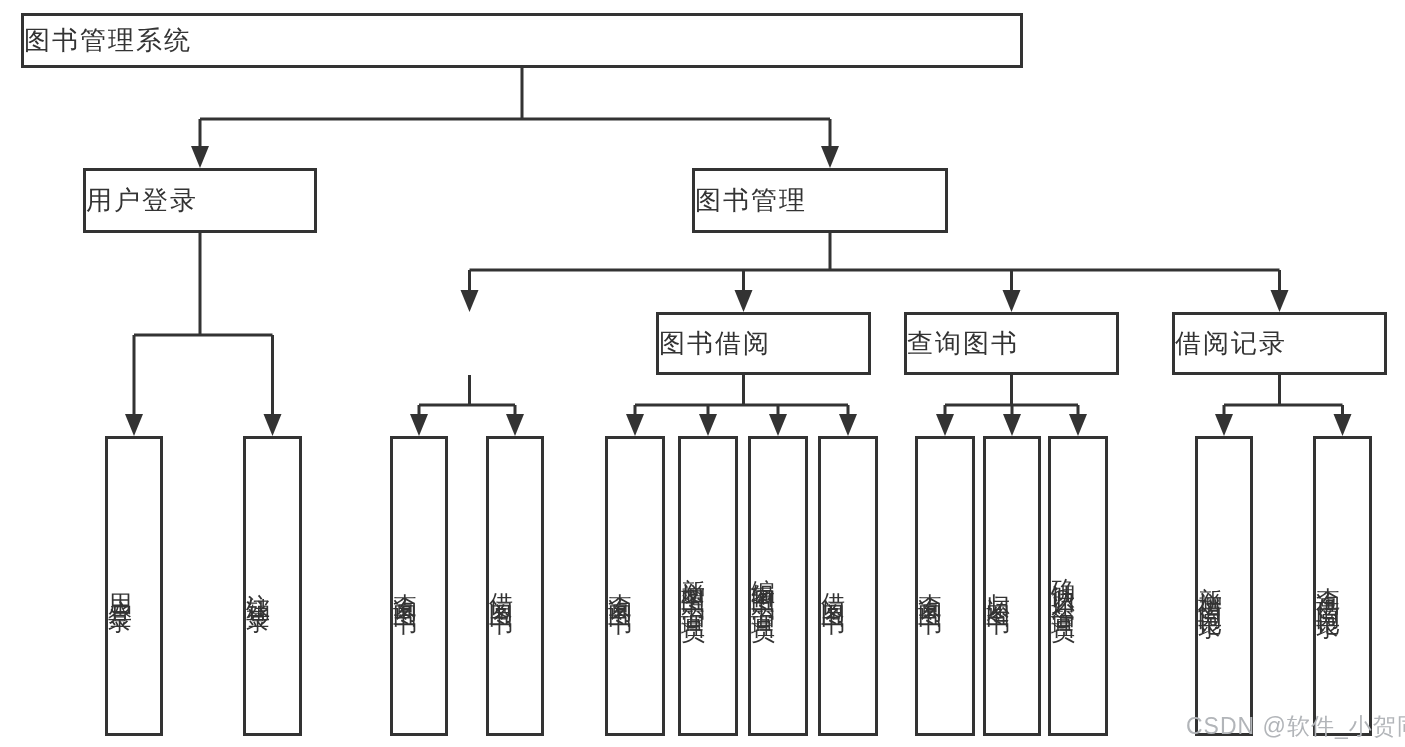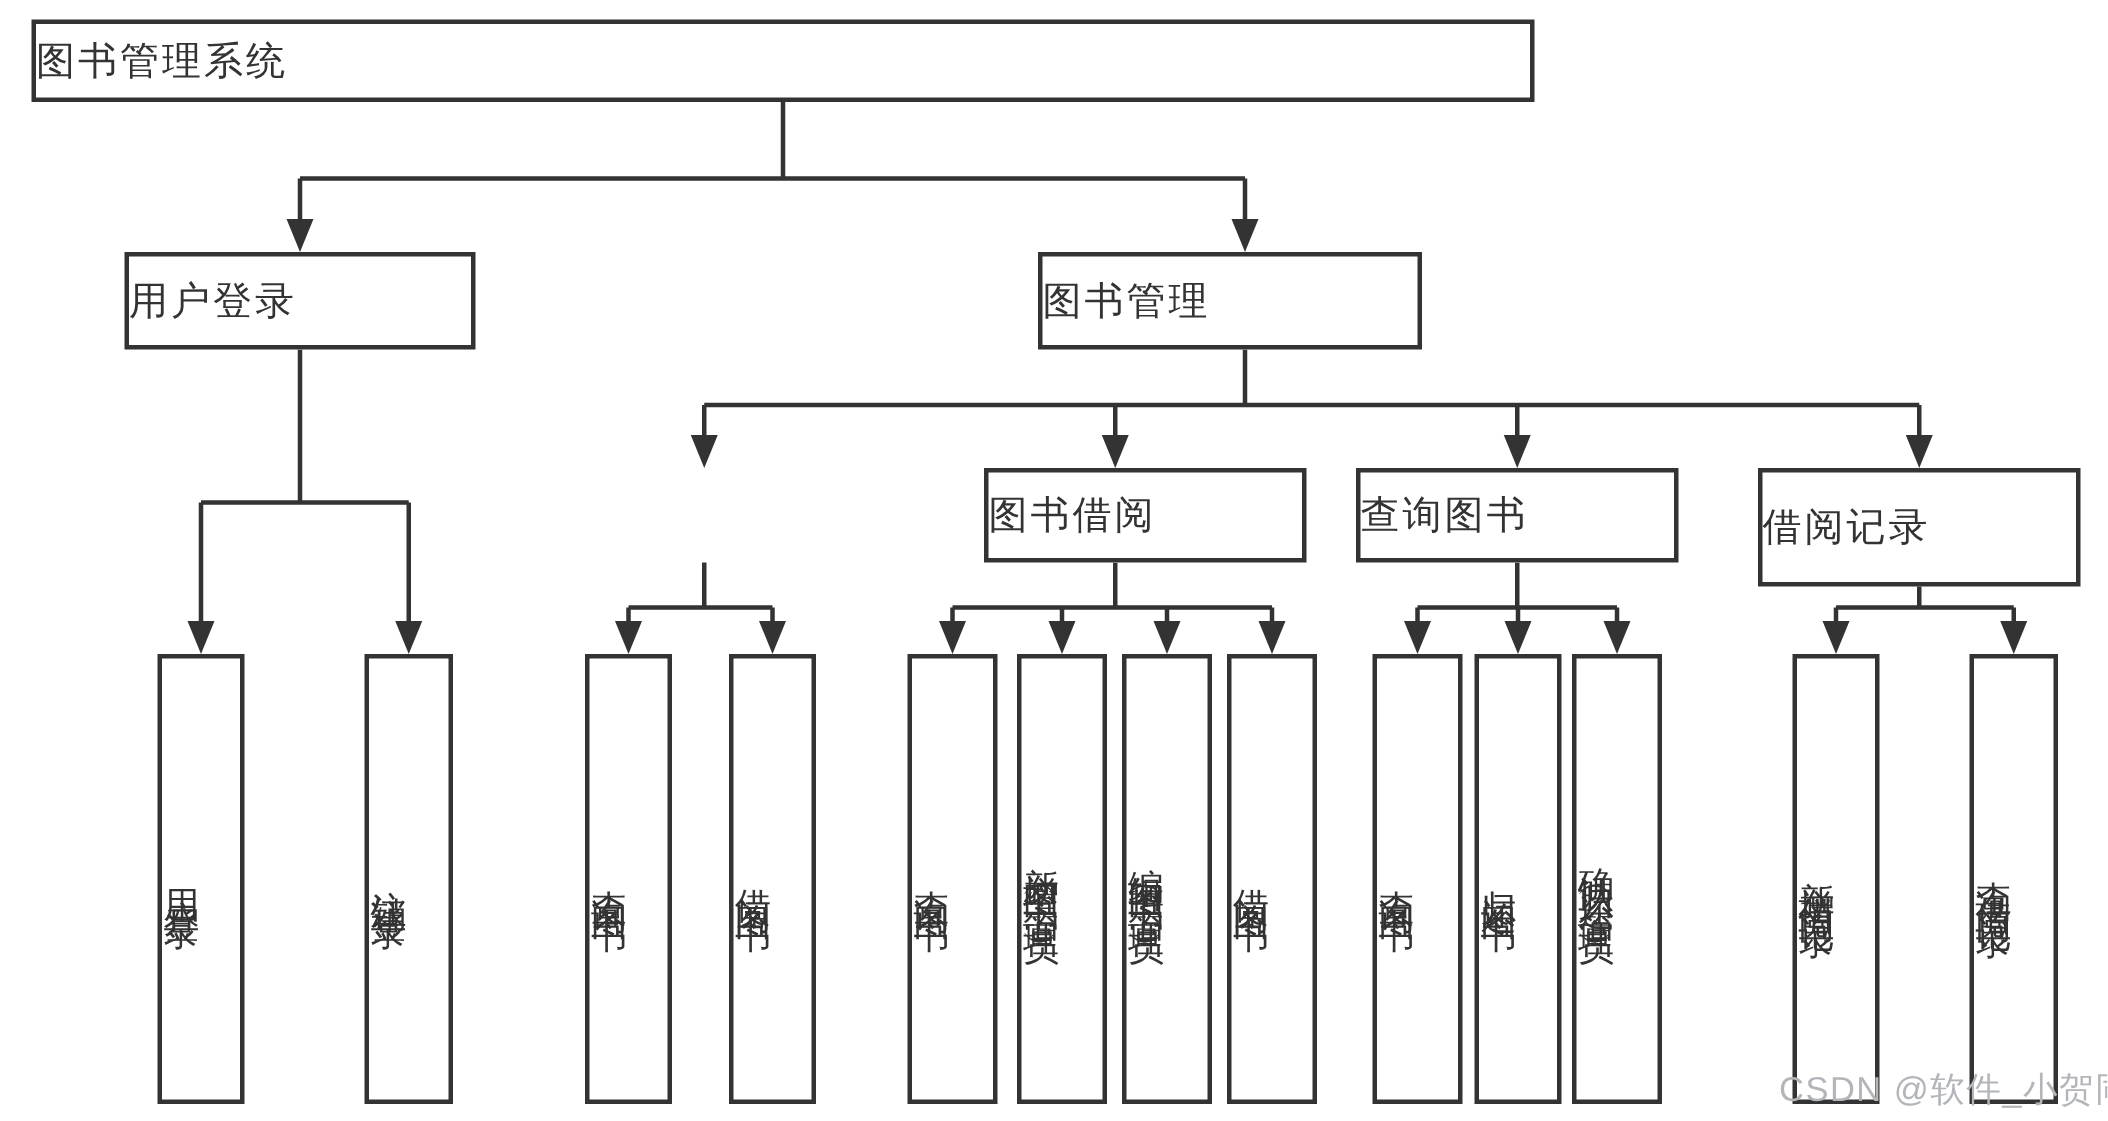--- a/index.html
+++ b/index.html
@@ -105,21 +105,21 @@
   <div class="hbox" style="left:692px; top:168px; width:256px; height:65px;">
     <span>图书管理</span>
   </div>
 
   <div class="hbox" style="left:636px; top:312px; width:215px; height:63px;margin-left:20px;">
     <span>图书借阅</span>
   </div>
   <div class="hbox" style="left:904px; top:312px; width:215px; height:63px;">
     <span>查询图书</span>
   </div>
-  <div class="hbox" style="left:1172px; top:312px; width:215px; height:79px;">
+  <div class="hbox" style="left:1172px; top:312px; width:215px; height:63px;">
     <span>借阅记录</span>
   </div>
 
   <div class="vbox" style="left:105px; top:436px; width:58px; height:300px;">
     <span class="vtext">用户登录</span>
   </div>
   <div class="vbox" style="left:243px; top:436px; width:59px; height:300px;">
     <span class="vtext">注销登录</span>
   </div>
 

